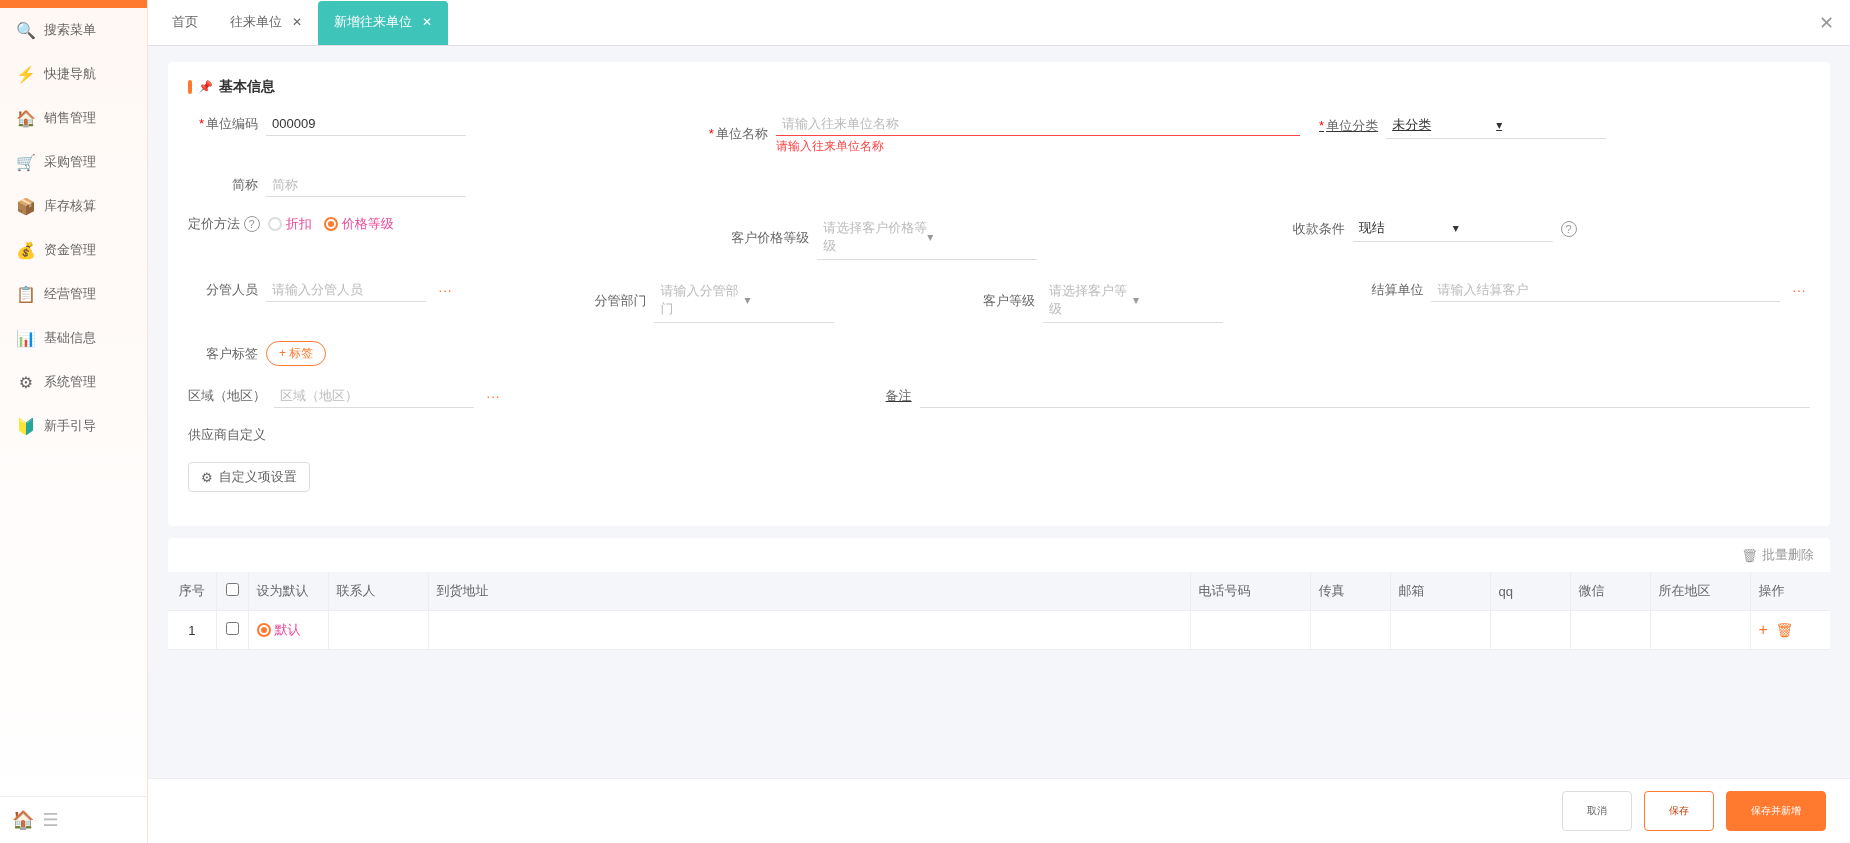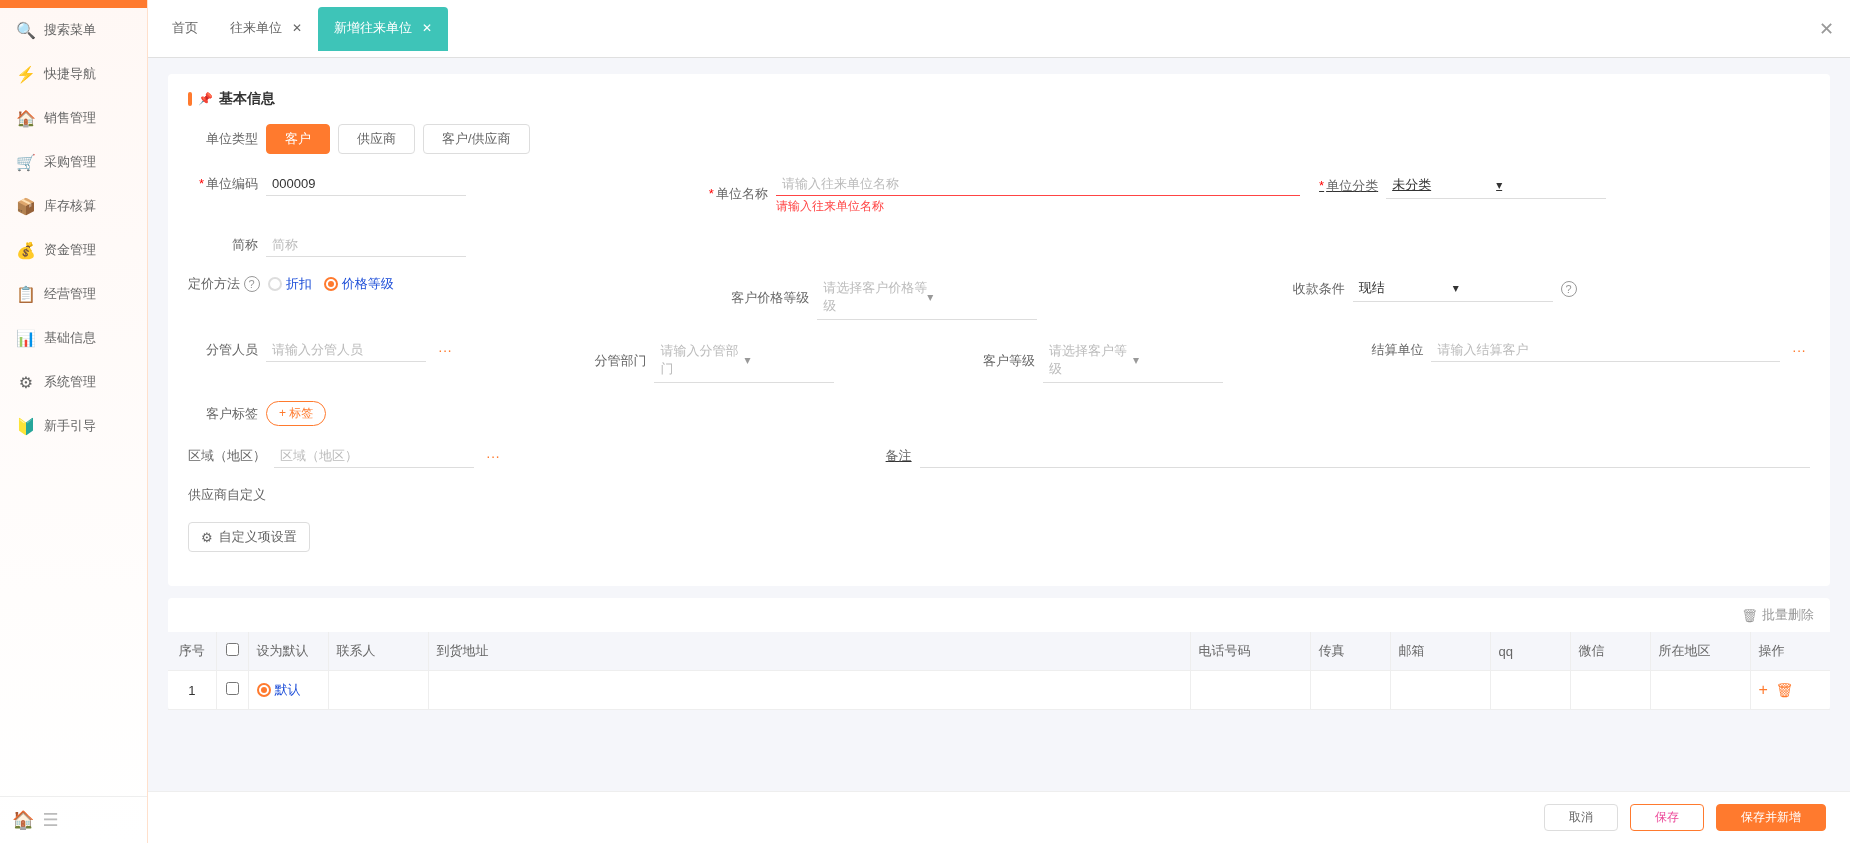--- a/index.html
+++ b/index.html
@@ -9,21 +9,21 @@
     .sidebar { width: 148px; background: linear-gradient(180deg, #fff8f5 0%, #fff 100%); border-right: 1px solid #ffe0cc; display: flex; flex-direction: column; height: 100%; flex-shrink: 0; }
     .sidebar-header { background: #ff7a2e; height: 8px; }
     .sidebar-item { display: flex; align-items: center; gap: 8px; padding: 12px 16px; cursor: pointer; color: #666; font-size: 13px; }
     .sidebar-item .icon { width: 20px; height: 20px; display: flex; align-items: center; justify-content: center; font-size: 16px; }
     .sidebar-footer { margin-top: auto; display: flex; padding: 12px; gap: 8px; border-top: 1px solid #eee; }
 
     
     .main { flex: 1; display: flex; flex-direction: column; overflow: hidden; }
 
     
-    .tabs-bar { background: #fff; border-bottom: 1px solid #e0e0e0; display: flex; align-items: center; height: 58px; padding: 0 8px; }
+    .tabs-bar { background: #fff; border-bottom: 1px solid #e0e0e0; display: flex; align-items: center; height: 46px; padding: 0 8px; }
     .tab { padding: 12px 16px; cursor: pointer; font-size: 13px; color: #666; border-bottom: 2px solid transparent; display: flex; align-items: center; gap: 6px; white-space: nowrap; }
     .tab.active { color: #fff; background: #3ec4b8; border-radius: 4px 4px 0 0; }
     .tab .close-btn { font-size: 12px; color: inherit; cursor: pointer; margin-left: 4px; }
     .tab-home { color: #666; }
     .tab-close { margin-left: auto; font-size: 18px; color: #999; cursor: pointer; padding: 0 8px; }
 
     
     .form-area { flex: 1; overflow-y: auto; background: #f5f6fa; padding: 16px 20px; }
     .section { background: #fff; border-radius: 4px; padding: 16px 20px; margin-bottom: 12px; }
     .section-title { font-size: 14px; font-weight: bold; color: #333; margin-bottom: 16px; display: flex; align-items: center; gap: 6px; }
@@ -45,21 +45,21 @@
     .type-btn.active { background: #ff7a2e; color: #fff; border-color: #ff7a2e; }
 
     
     .select-field { display: flex; align-items: center; border-bottom: 1px solid #ddd; padding: 4px 6px; flex: 1; cursor: pointer; min-width: 120px; }
     .select-field span { flex: 1; color: #bbb; font-size: 13px; }
     .select-field .chevron { color: #999; font-size: 12px; }
     .select-field.has-value span { color: #333; }
 
     
     .radio-group { display: flex; align-items: center; gap: 12px; }
-    .radio-item { display: flex; align-items: center; gap: 4px; cursor: pointer; font-size: 13px; color: #1d4ed8; }
+    .radio-item { display: flex; align-items: center; gap: 4px; cursor: pointer; font-size: 13px; color: #ec4899; }
     .radio-circle { width: 14px; height: 14px; border-radius: 50%; border: 2px solid #ddd; display: flex; align-items: center; justify-content: center; }
     .radio-circle.checked { border-color: #ff7a2e; }
     .radio-circle.checked::after { content: ''; width: 6px; height: 6px; border-radius: 50%; background: #ff7a2e; }
 
     
     .tag-btn { border: 1px solid #ff7a2e; color: #ff7a2e; border-radius: 20px; padding: 3px 12px; font-size: 12px; cursor: pointer; background: #fff; display: inline-flex; align-items: center; gap: 4px; }
 
     
     .more-btn { color: #ff7a2e; cursor: pointer; font-size: 14px; padding: 0 4px; }
 
@@ -83,23 +83,23 @@
     .col-wx { width: 80px; }
     .col-region { width: 100px; }
     .col-action { width: 80px; }
 
     
     .row-actions { display: flex; gap: 8px; align-items: center; }
     .row-action-btn { color: #ff7a2e; cursor: pointer; font-size: 16px; }
 
     
     .bottom-bar { background: #fff; border-top: 1px solid #eee; padding: 12px 24px; display: flex; justify-content: flex-end; gap: 12px; align-items: center; }
-    .btn { padding: 4px 24px; border-radius: 4px; font-size: 12px; cursor: pointer; border: 1px solid #ddd; }
+    .btn { padding: 12px 24px; border-radius: 4px; font-size: 10px; cursor: pointer; border: 1px solid #ddd; }
     .btn-cancel { background: #fff; color: #666; }
-    .btn-save { background: #fff; color: #ec4899; border-color: #ff7a2e; }
+    .btn-save { background: #fff; color: #c2410c; border-color: #ff7a2e; }
     .btn-save-new { background: #ff7a2e; color: #fff; border-color: #ff7a2e; }
 
     
     .custom-btn { display: inline-flex; align-items: center; gap: 6px; border: 1px solid #ddd; border-radius: 4px; padding: 5px 12px; font-size: 13px; cursor: pointer; color: #666; background: #fff; }
 
     .help-icon { display: inline-flex; align-items: center; justify-content: center; width: 16px; height: 16px; border-radius: 50%; border: 1px solid #999; color: #999; font-size: 11px; cursor: pointer; }
 
     
     .form-area::-webkit-scrollbar { width: 6px; }
     .form-area::-webkit-scrollbar-thumb { background: #ddd; border-radius: 3px; }
@@ -175,30 +175,20 @@
   </div>
 
   <div class="form-area">
 
     <div class="section">
       <div class="section-title">
         <span style="color:#ff7a2e;font-size:12px;">📌</span>
         <span>基本信息</span>
       </div>
 
-      <div class="form-row">
-        <div class="form-group">
-          <span class="form-label">单位类型</span>
-          <div class="type-buttons">
-            <button class="type-btn active">客户</button>
-            <button class="type-btn">供应商</button>
-            <button class="type-btn">客户/供应商</button>
-          </div>
-        </div>
-      </div>
 
       <div class="form-row">
         <div class="form-group">
           <span class="form-label"><span class="required-star">*</span><span>单位编码</span></span>
           <input type="text" class="form-input" value="000009" style="max-width: 200px;">
         </div>
         <div class="form-group" style="flex:1.2;">
           <span class="form-label"><span class="required-star">*</span><span>单位名称</span></span>
           <div class="field-with-error">
             <input type="text" class="form-input error" placeholder="请输入往来单位名称" style="">

